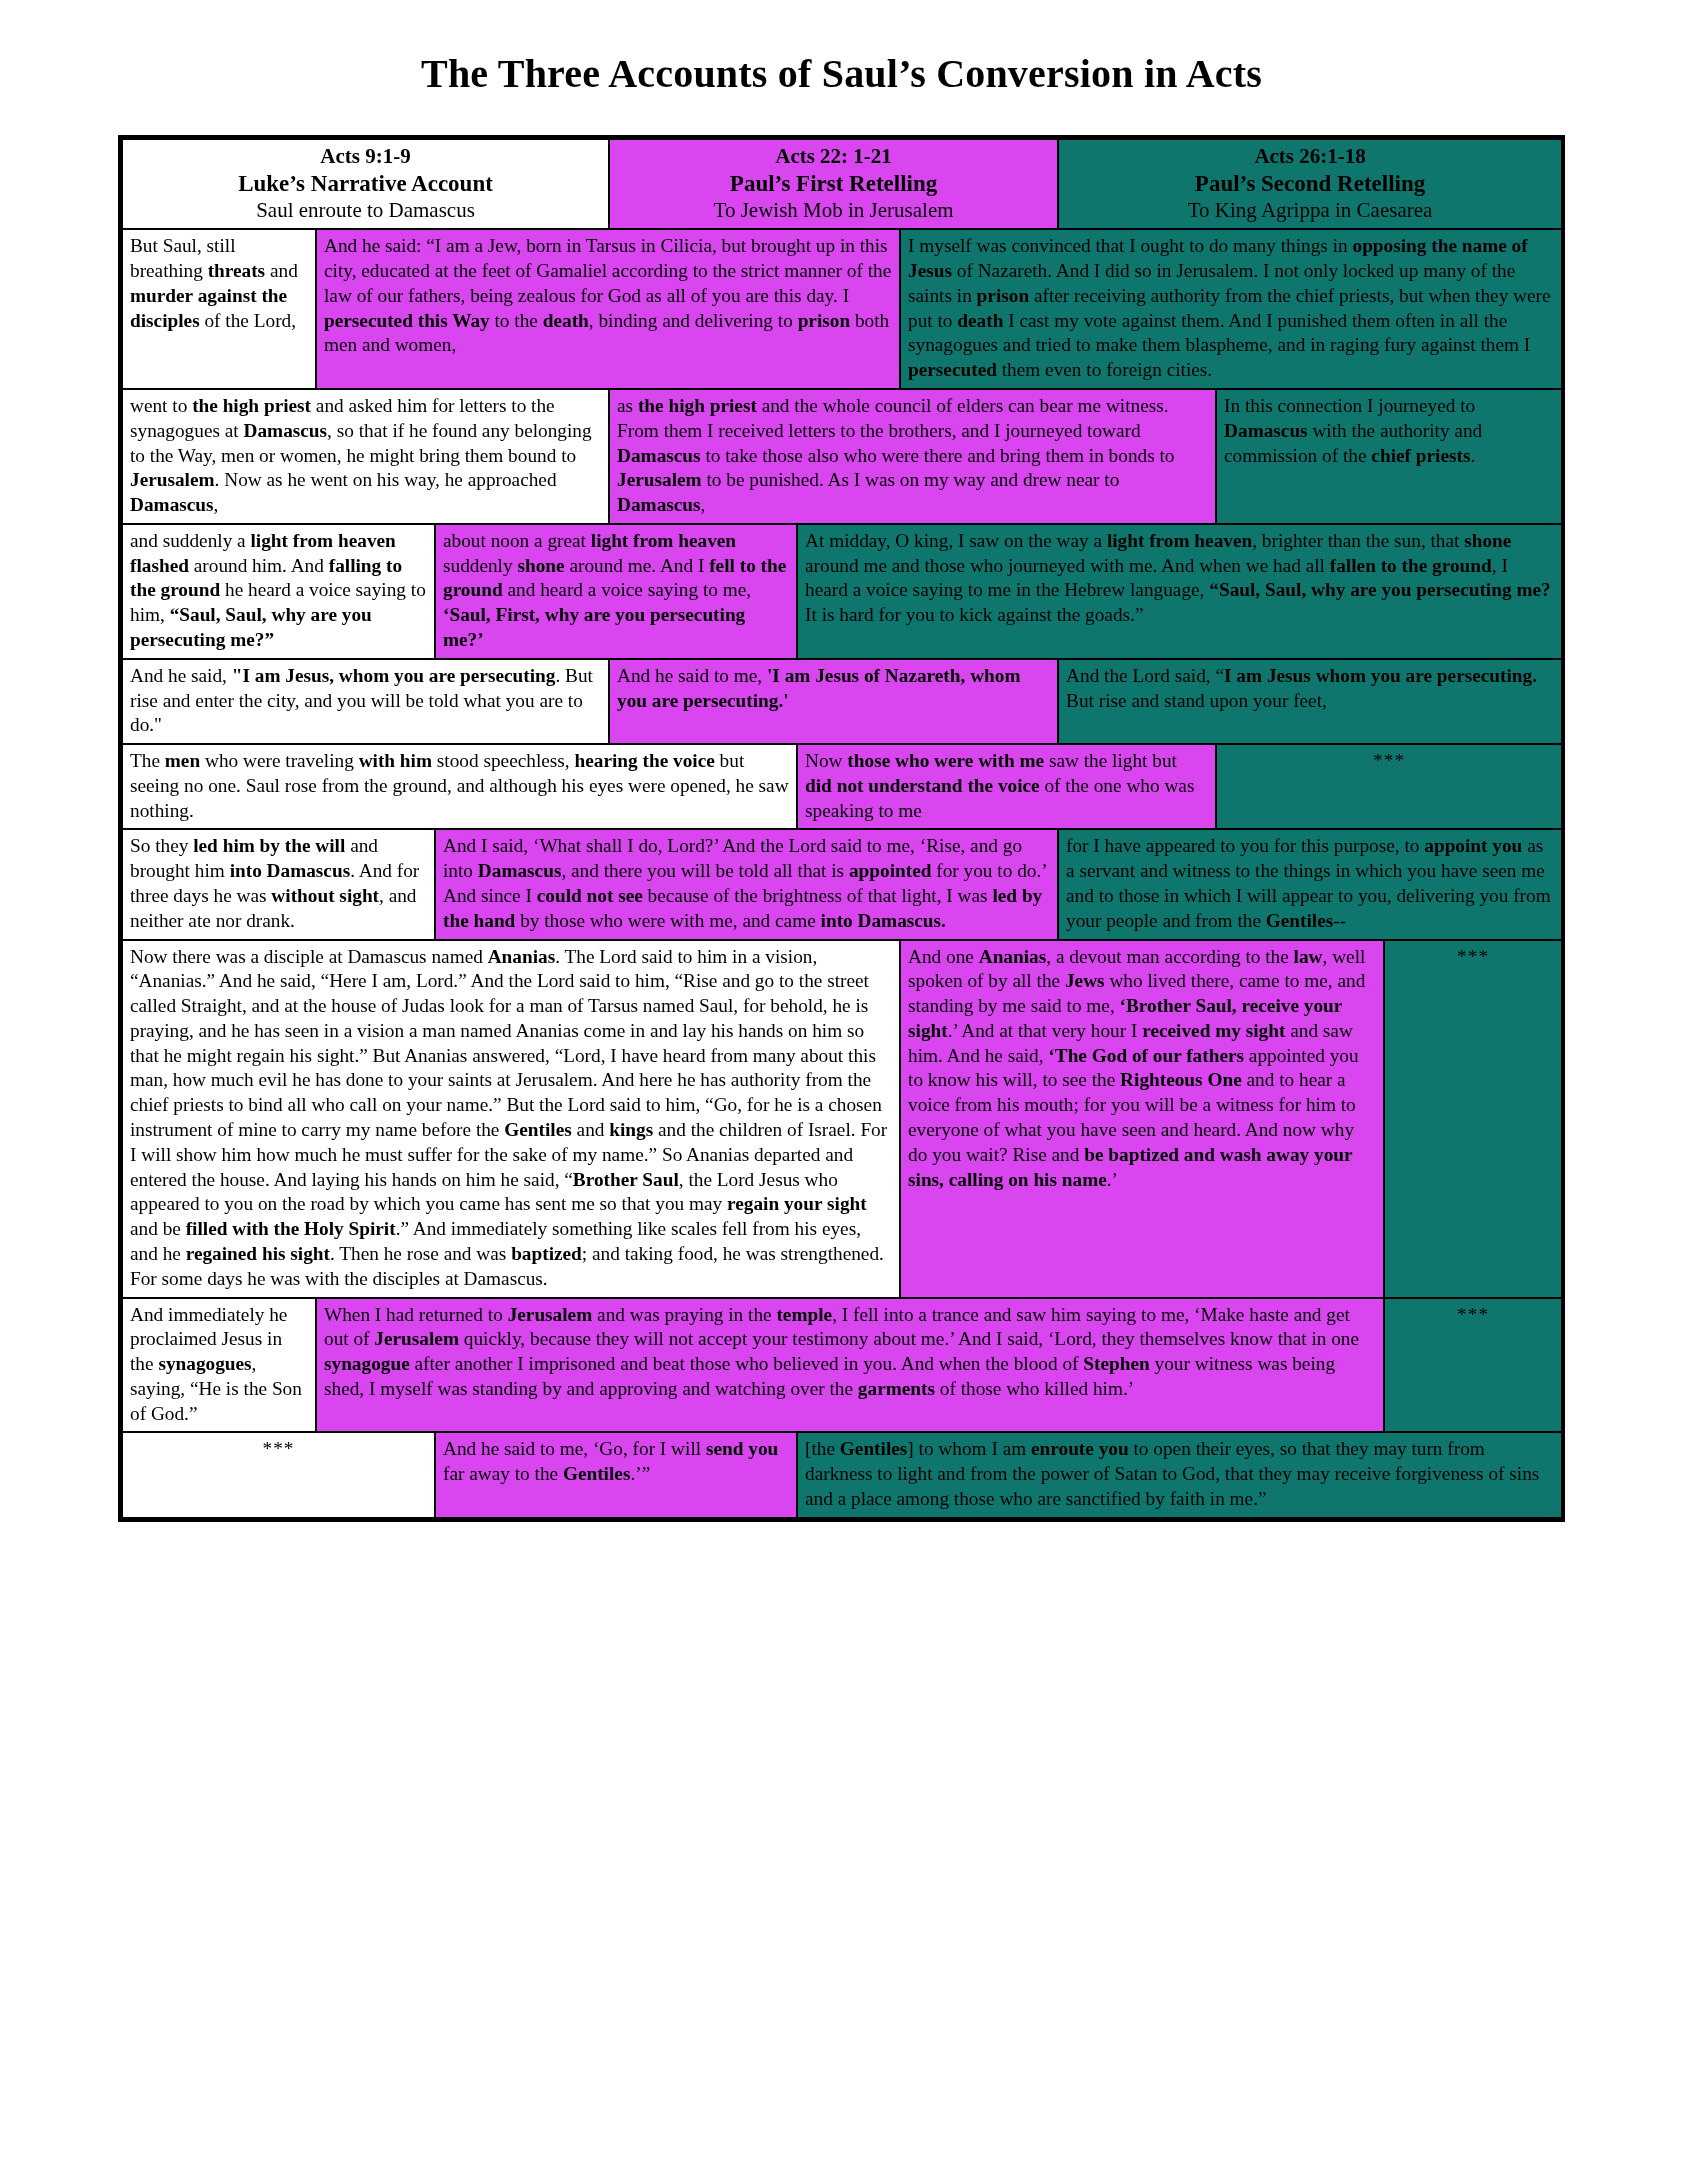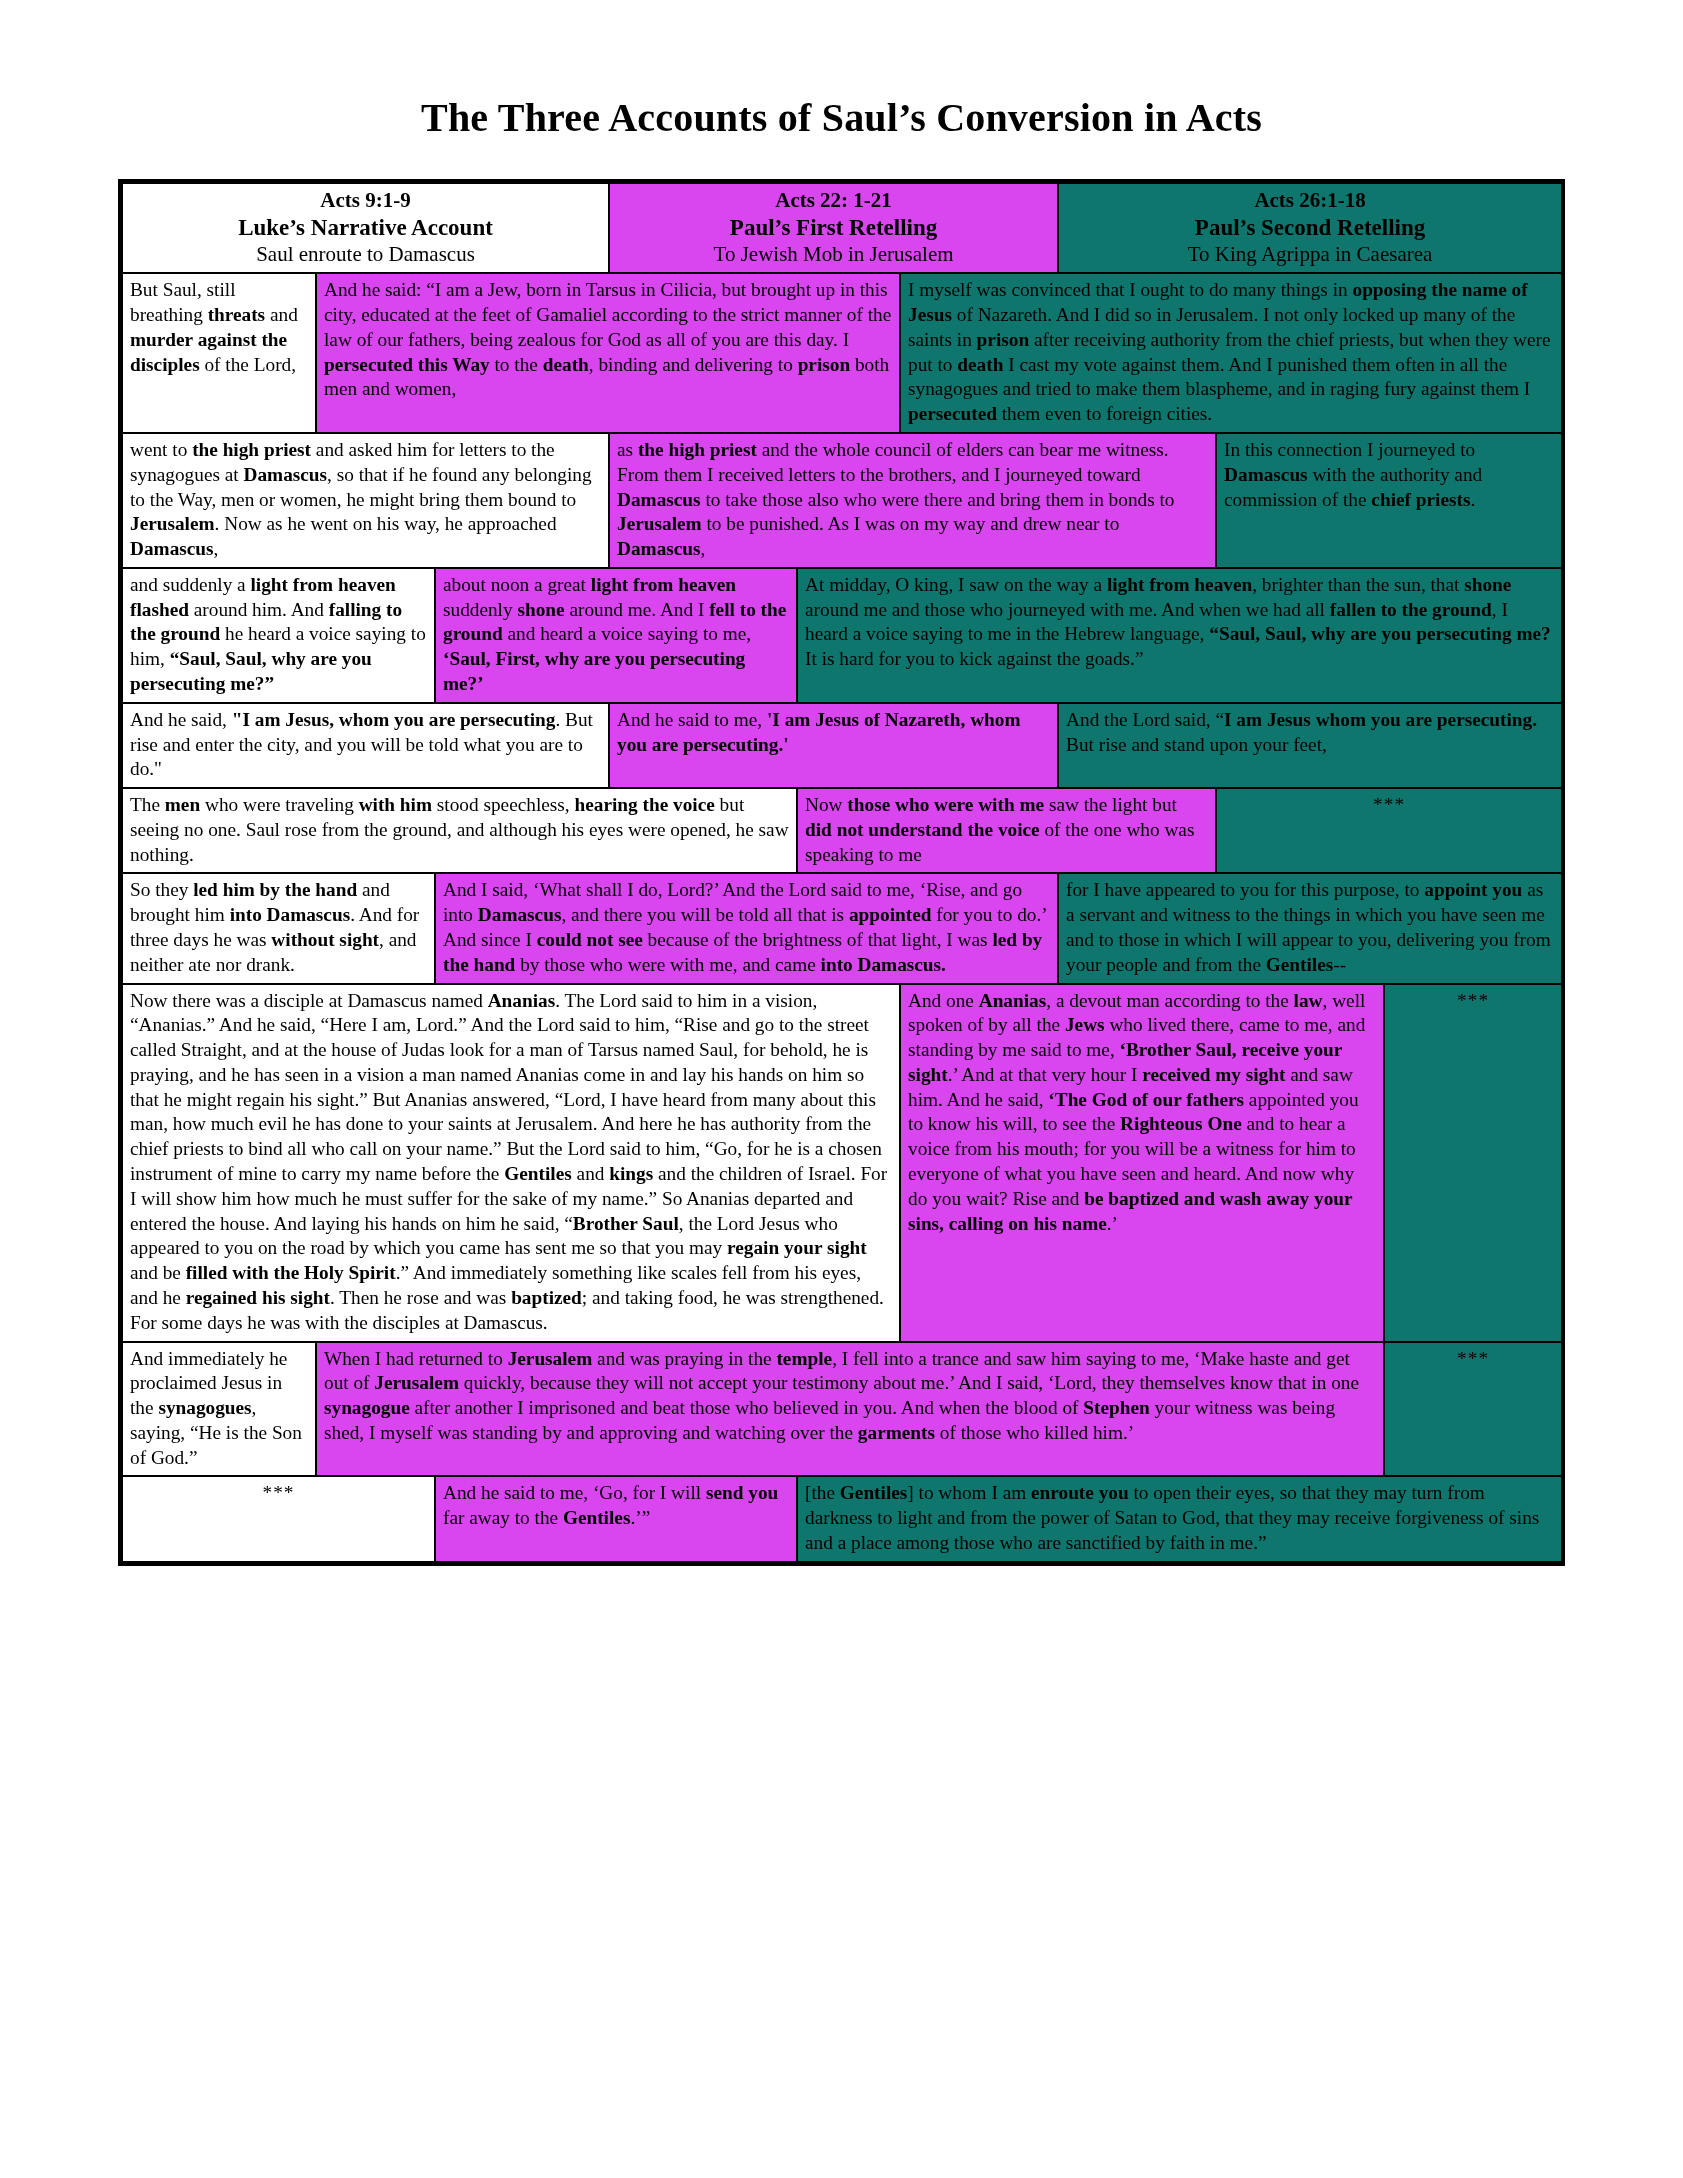--- a/index.html
+++ b/index.html
@@ -19,21 +19,21 @@
     height: 2178px;
     position: relative;
     box-sizing: border-box;
   }
   .doc-title {
     text-align: center;
     font-size: 40px;
     font-weight: bold;
     letter-spacing: 0.2px;
     margin: 0;
-    padding-top: 94px;
+    padding-top: 50px;
     padding-bottom: 0;
     font-family: "Liberation Serif", "DejaVu Serif", serif;
   }
   .table-wrap {
     margin: 10px auto;
     margin-top: 38px;
     width: 1447px;
     border: 3px solid #000;
     box-sizing: border-box;
     background: #fff;
@@ -163,21 +163,21 @@
           <td class="c3" colspan="3">And the Lord said, “<b>I am Jesus whom you are persecuting.</b> But rise and stand upon your feet,</td>
         </tr>
 
         <tr>
           <td class="c1" colspan="4">The <b>men</b> who were traveling <b>with him</b> stood speechless, <b>hearing the voice</b> but seeing no one. Saul rose from the ground, and although his eyes were opened, he saw nothing.</td>
           <td class="c2" colspan="3">Now <b>those who were with me</b> saw the light but <b>did not understand the voice</b> of the one who was speaking to me</td>
           <td class="c3 stars mid" colspan="2">***</td>
         </tr>
 
         <tr>
-          <td class="c1" colspan="2">So they <b>led him by the hand</b> and brought him <b>into Damascus</b>. And for three days he was <b>without sight</b>, and neither ate nor drank.</td>
+          <td class="c1" colspan="2">So they <b>led him by the will</b> and brought him <b>into Damascus</b>. And for three days he was <b>without sight</b>, and neither ate nor drank.</td>
           <td class="c2" colspan="4">And I said, ‘What shall I do, Lord?’ And the Lord said to me, ‘Rise, and go into <b>Damascus</b>, and there you will be told all that is <b>appointed</b> for you to do.’ And since I <b>could not see</b> because of the brightness of that light, I was <b>led by the hand</b> by those who were with me, and came <b>into Damascus.</b></td>
           <td class="c3" colspan="3">for I have appeared to you for this purpose, to <b>appoint you</b> as a servant and witness to the things in which you have seen me and to those in which I will appear to you, delivering you from your people and from the <b>Gentiles</b>--</td>
         </tr>
 
         <tr>
           <td class="c1" colspan="5">Now there was a disciple at Damascus named <b>Ananias</b>. The Lord said to him in a vision, “Ananias.” And he said, “Here I am, Lord.” And the Lord said to him, “Rise and go to the street called Straight, and at the house of Judas look for a man of Tarsus named Saul, for behold, he is praying, and he has seen in a vision a man named Ananias come in and lay his hands on him so that he might regain his sight.” But Ananias answered, “Lord, I have heard from many about this man, how much evil he has done to your saints at Jerusalem. And here he has authority from the chief priests to bind all who call on your name.” But the Lord said to him, “Go, for he is a chosen instrument of mine to carry my name before the <b>Gentiles</b> and <b>kings</b> and the children of Israel. For I will show him how much he must suffer for the sake of my name.” So Ananias departed and entered the house. And laying his hands on him he said, “<b>Brother Saul</b>, the Lord Jesus who appeared to you on the road by which you came has sent me so that you may <b>regain your sight</b> and be <b>filled with the Holy Spirit</b>.” And immediately something like scales fell from his eyes, and he <b>regained his sight</b>. Then he rose and was <b>baptized</b>; and taking food, he was strengthened. For some days he was with the disciples at Damascus.</td>
           <td class="c2" colspan="3">And one <b>Ananias</b>, a devout man according to the <b>law</b>, well spoken of by all the <b>Jews</b> who lived there, came to me, and standing by me said to me, <b>‘Brother Saul, receive your sight</b>.’ And at that very hour I <b>received my sight</b> and saw him. And he said, <b>‘The God of our fathers</b> appointed you to know his will, to see the <b>Righteous One</b> and to hear a voice from his mouth; for you will be a witness for him to everyone of what you have seen and heard. And now why do you wait? Rise and <b>be baptized and wash away your sins, calling on his name</b>.’</td>
           <td class="c3 stars mid" colspan="1">***</td>
         </tr>
 

